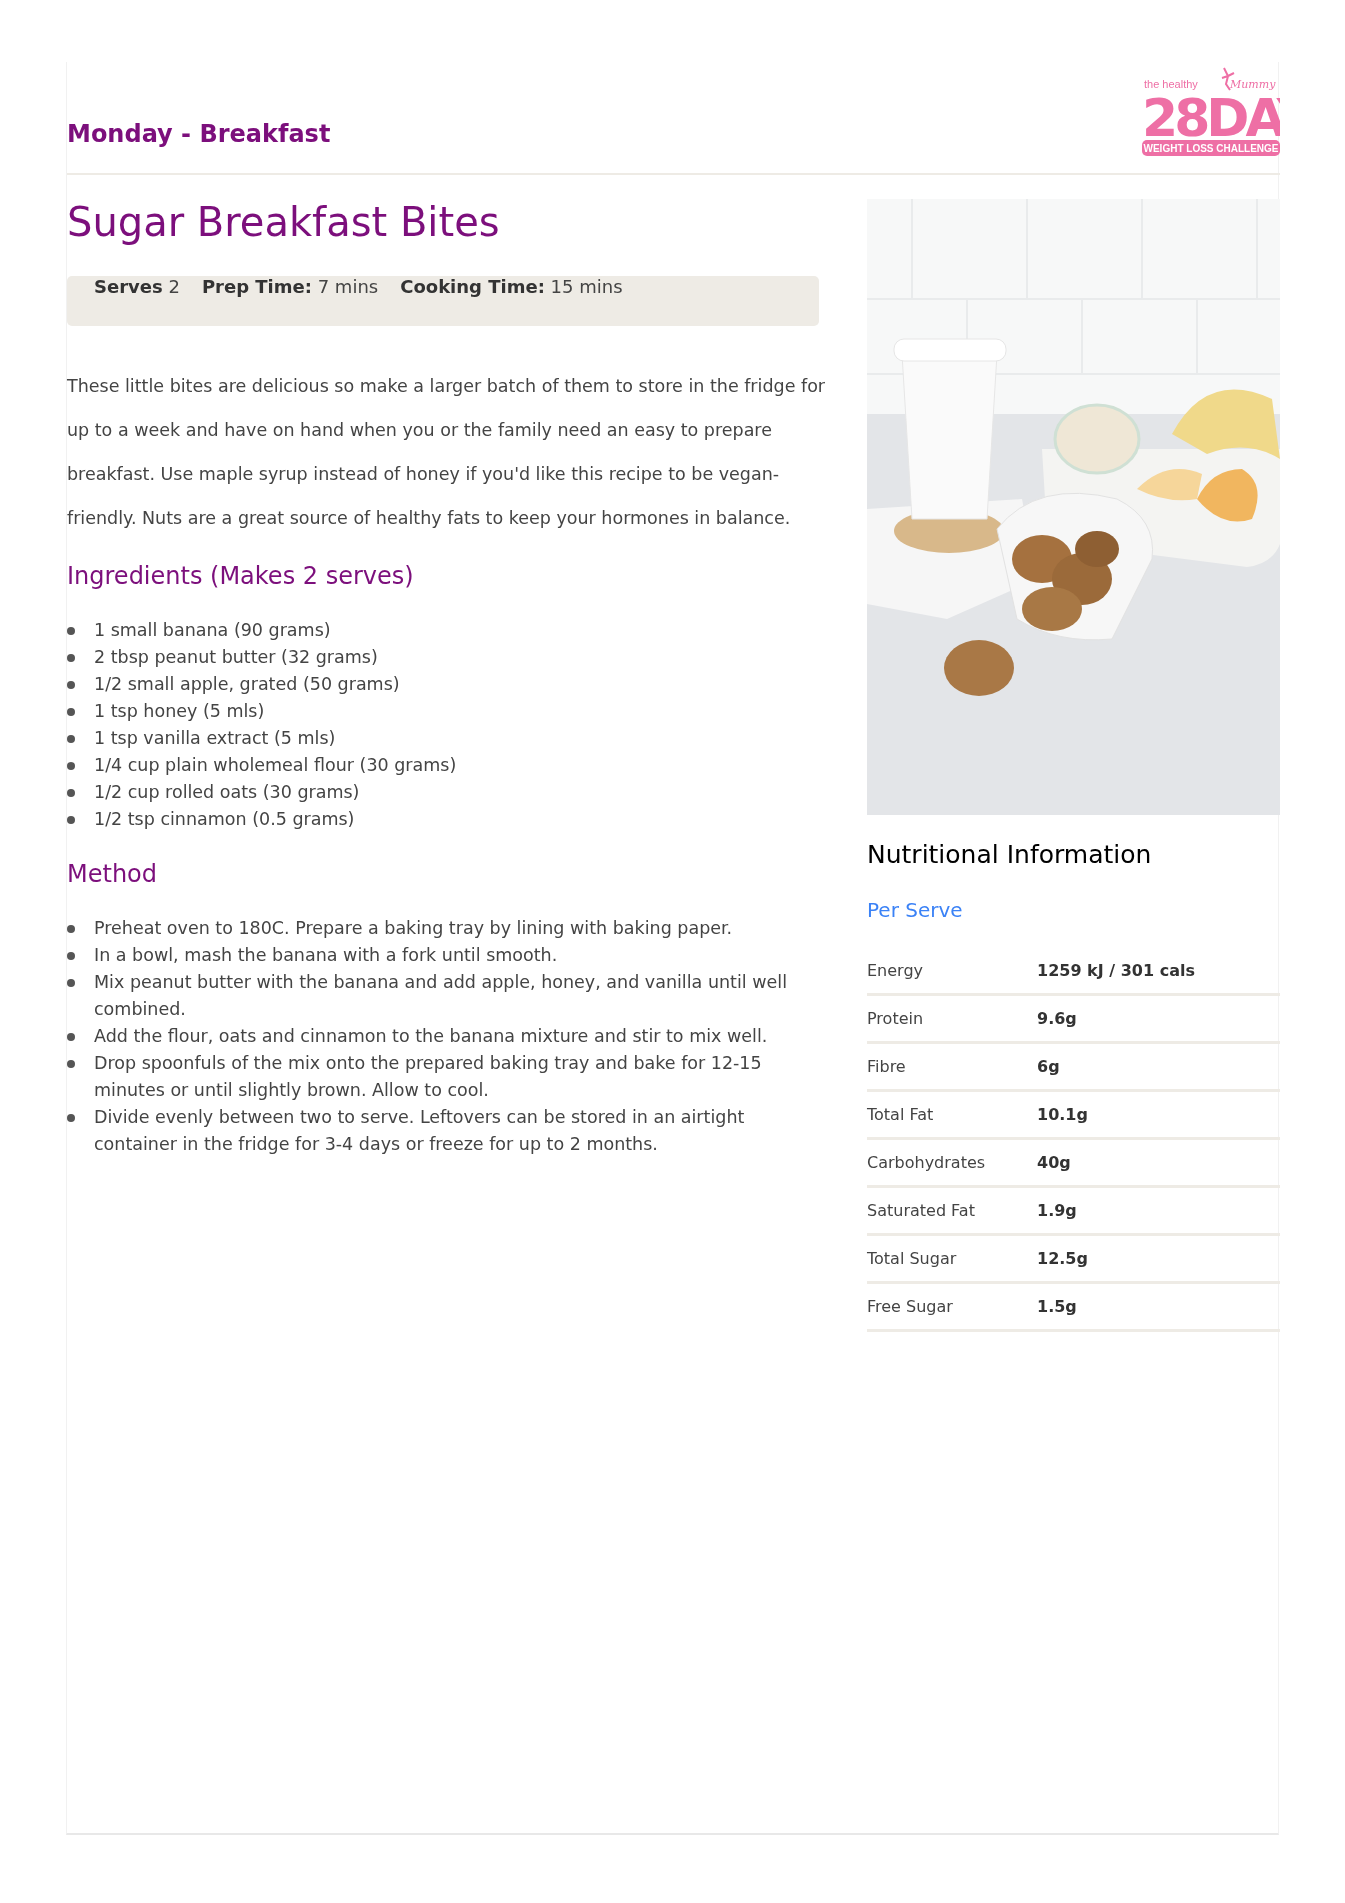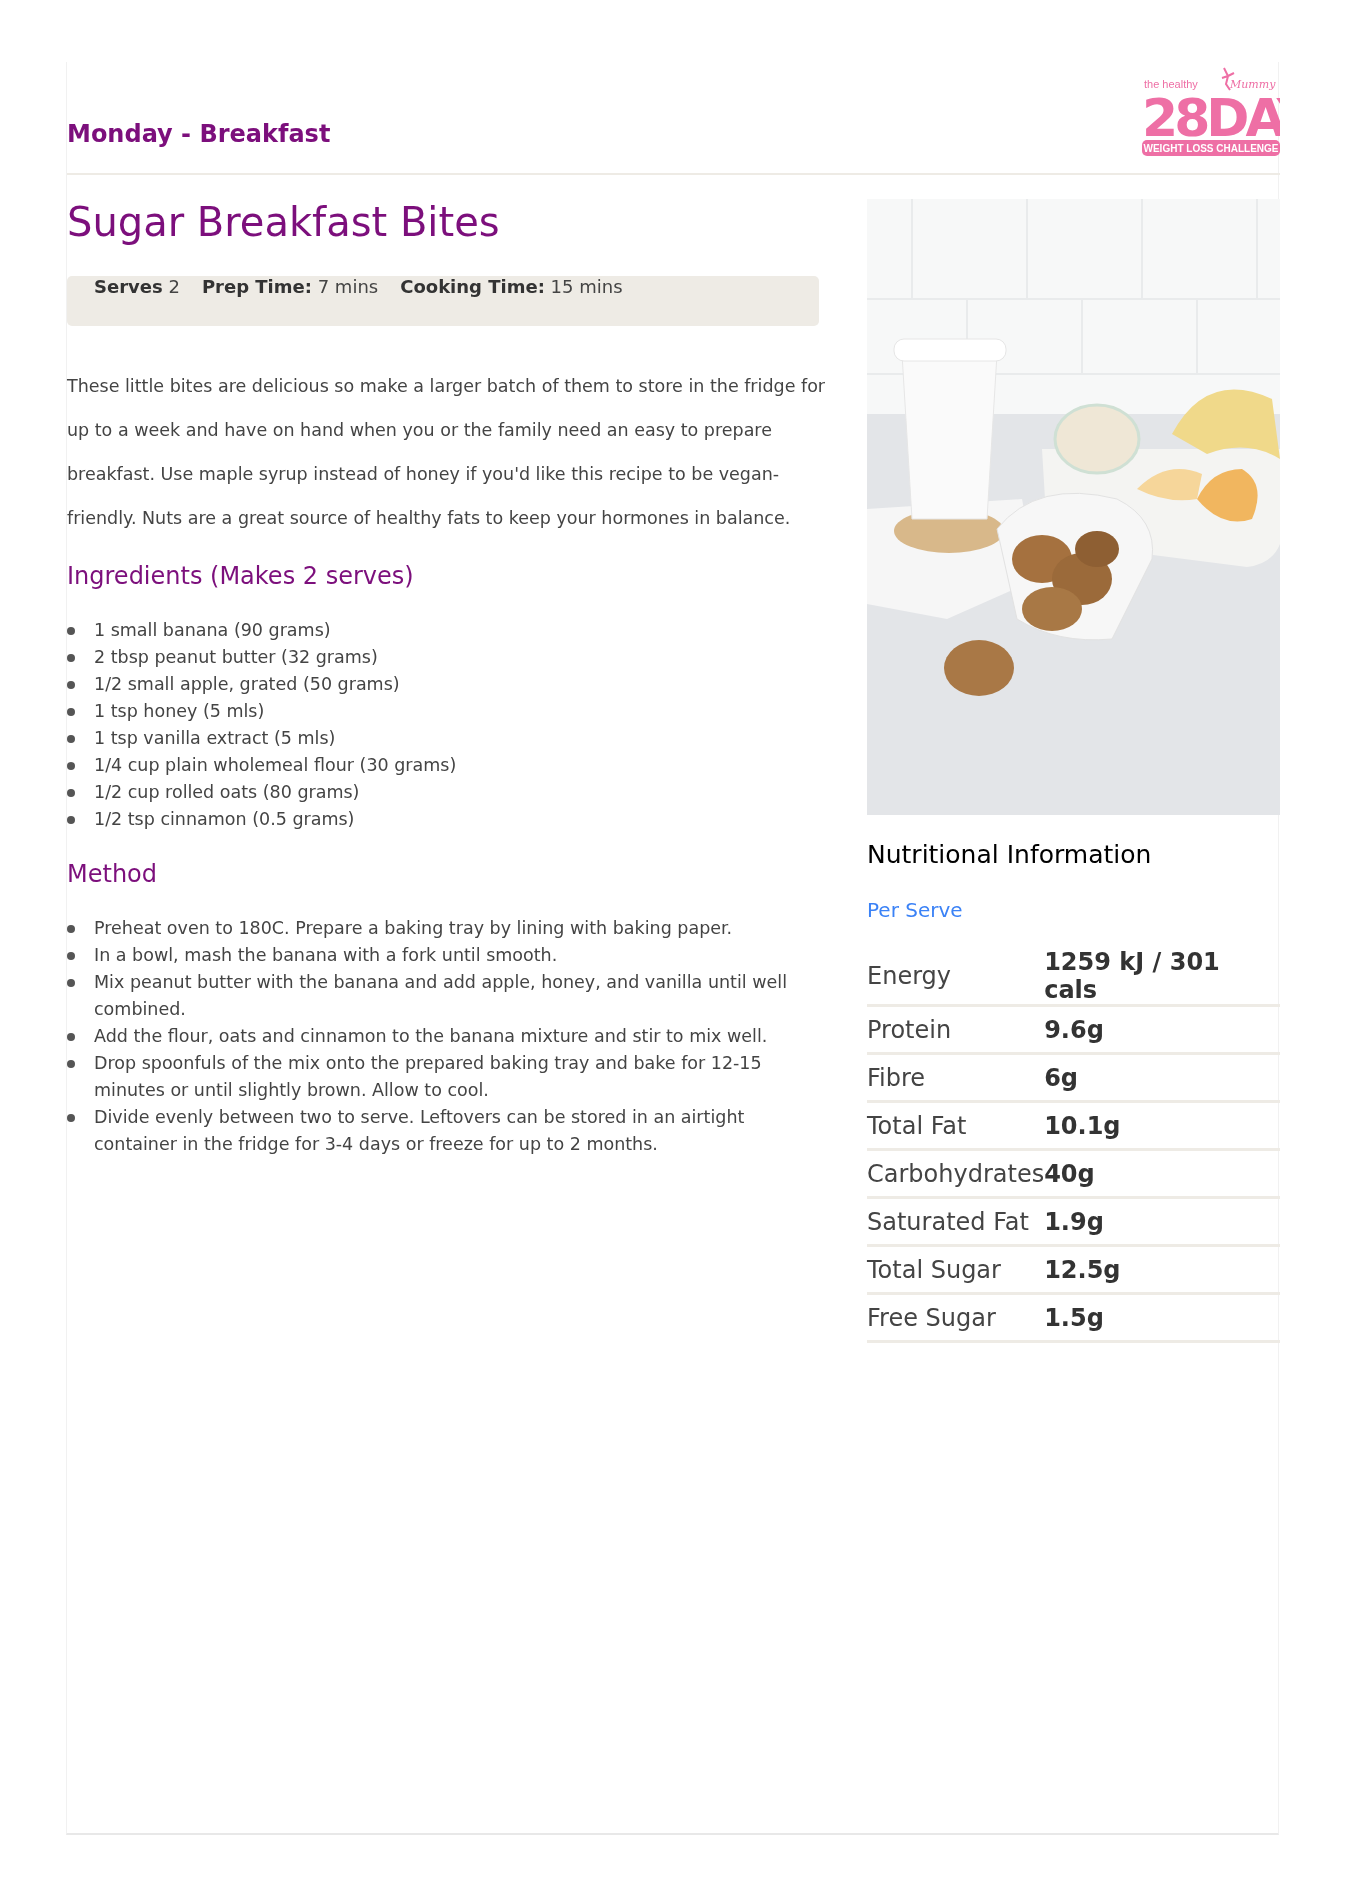--- a/index.html
+++ b/index.html
@@ -15,21 +15,21 @@
   .intro { position:absolute; left:0; top:302px; width:760px; font-size:17.5px; line-height:44px; color:#444; margin:0; }
   h2.section { position:absolute; left:0; font-size:24px; font-weight:normal; color:#7c0f7c; margin:0; }
   ul.bullets { position:absolute; left:0; margin:0; padding:0; list-style:none; font-size:17.5px; color:#444; }
   ul.bullets li { position:relative; padding-left:27px; line-height:27px; }
   ul.bullets li::before { content:""; position:absolute; left:0; top:10px; width:8px; height:8px; border-radius:50%; background:#555; }
   .ingredients { top:555px; width:760px; }
   .method { top:853px; width:760px; }
   .photo { position:absolute; left:800px; top:137px; width:413px; height:616px; overflow:hidden; background:#eef0f1; }
   .nutri-title { position:absolute; left:800px; top:778px; font-size:25px; color:#000000; margin:0; font-weight:normal; }
   .per-serve { position:absolute; left:800px; top:836px; font-size:20px; color:#3b82f6; margin:0; font-weight:normal; }
-  .nutri-table { position:absolute; left:800px; top:886px; width:413px; border-collapse:collapse; font-size:24px; }
+  .nutri-table { position:absolute; left:800px; top:886px; width:413px; border-collapse:collapse; font-size:16px; }
   .nutri-table td { height:45px; border-bottom:3px solid #eeebe5; padding:0; vertical-align:middle; }
   .nutri-table td.label { width:170px; color:#444; }
   .nutri-table td.value { font-weight:bold; color:#333; }
 </style>
 </head>
 <body>
 
 <div class="page">
 
   <div class="header">
@@ -57,21 +57,21 @@
   <p class="intro">These little bites are delicious so make a larger batch of them to store in the fridge for up to a week and have on hand when you or the family need an easy to prepare breakfast. Use maple syrup instead of honey if you'd like this recipe to be vegan-friendly. Nuts are a great source of healthy fats to keep your hormones in balance.</p>
 
   <h2 class="section" style="top:500px;">Ingredients (Makes 2 serves)</h2>
   <ul class="bullets ingredients">
     <li>1 small banana (90 grams)</li>
     <li>2 tbsp peanut butter (32 grams)</li>
     <li>1/2 small apple, grated (50 grams)</li>
     <li>1 tsp honey (5 mls)</li>
     <li>1 tsp vanilla extract (5 mls)</li>
     <li>1/4 cup plain wholemeal flour (30 grams)</li>
-    <li>1/2 cup rolled oats (80 grams)</li>
+    <li>1/2 cup rolled oats (30 grams)</li>
     <li>1/2 tsp cinnamon (0.5 grams)</li>
   </ul>
 
   <h2 class="section" style="top:798px;">Method</h2>
   <ul class="bullets method">
     <li>Preheat oven to 180C. Prepare a baking tray by lining with baking paper.</li>
     <li>In a bowl, mash the banana with a fork until smooth.</li>
     <li>Mix peanut butter with the banana and add apple, honey, and vanilla until well combined.</li>
     <li>Add the flour, oats and cinnamon to the banana mixture and stir to mix well.</li>
     <li>Drop spoonfuls of the mix onto the prepared baking tray and bake for 12-15 minutes or until slightly brown. Allow to cool.</li>

